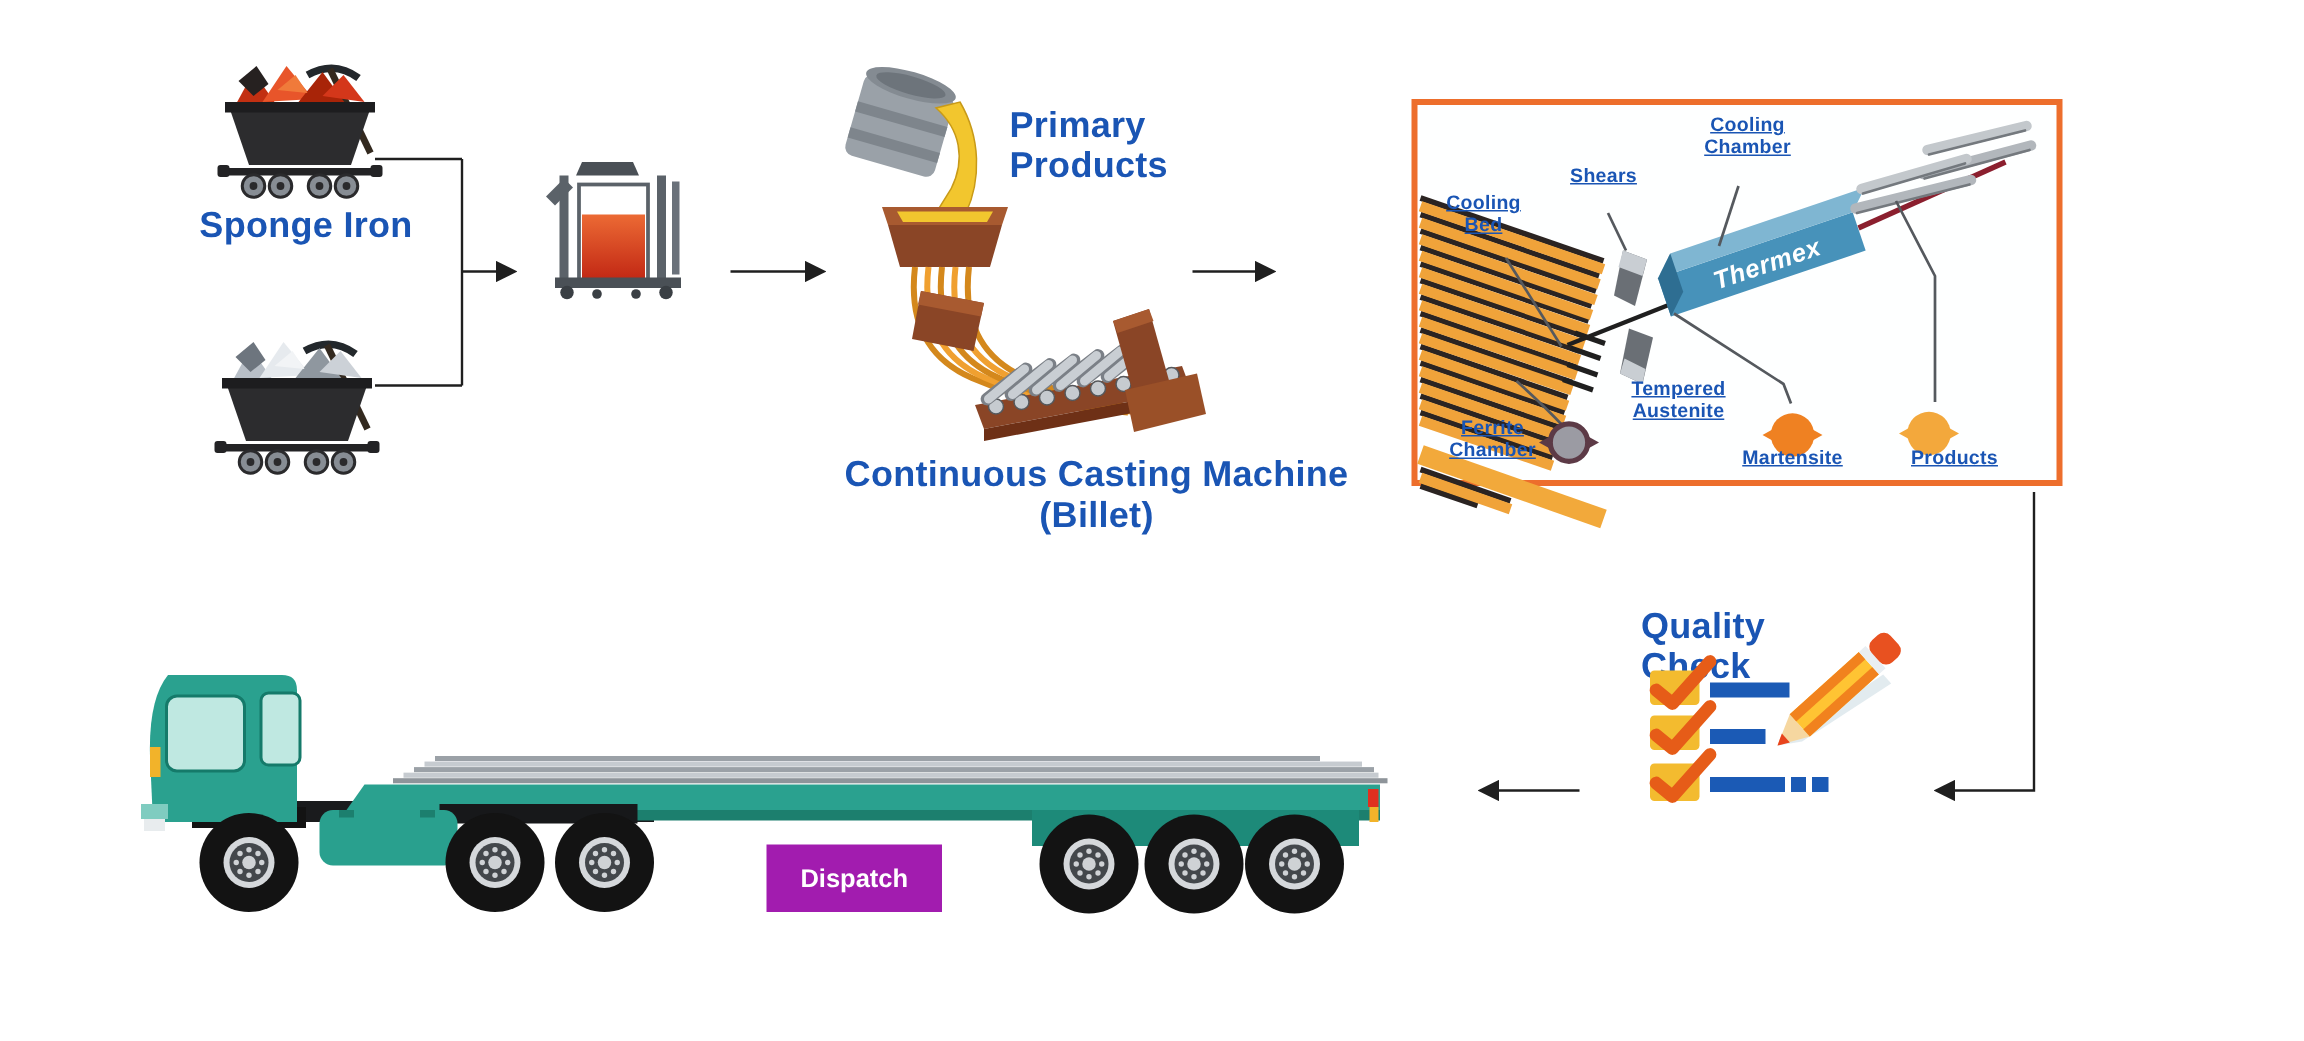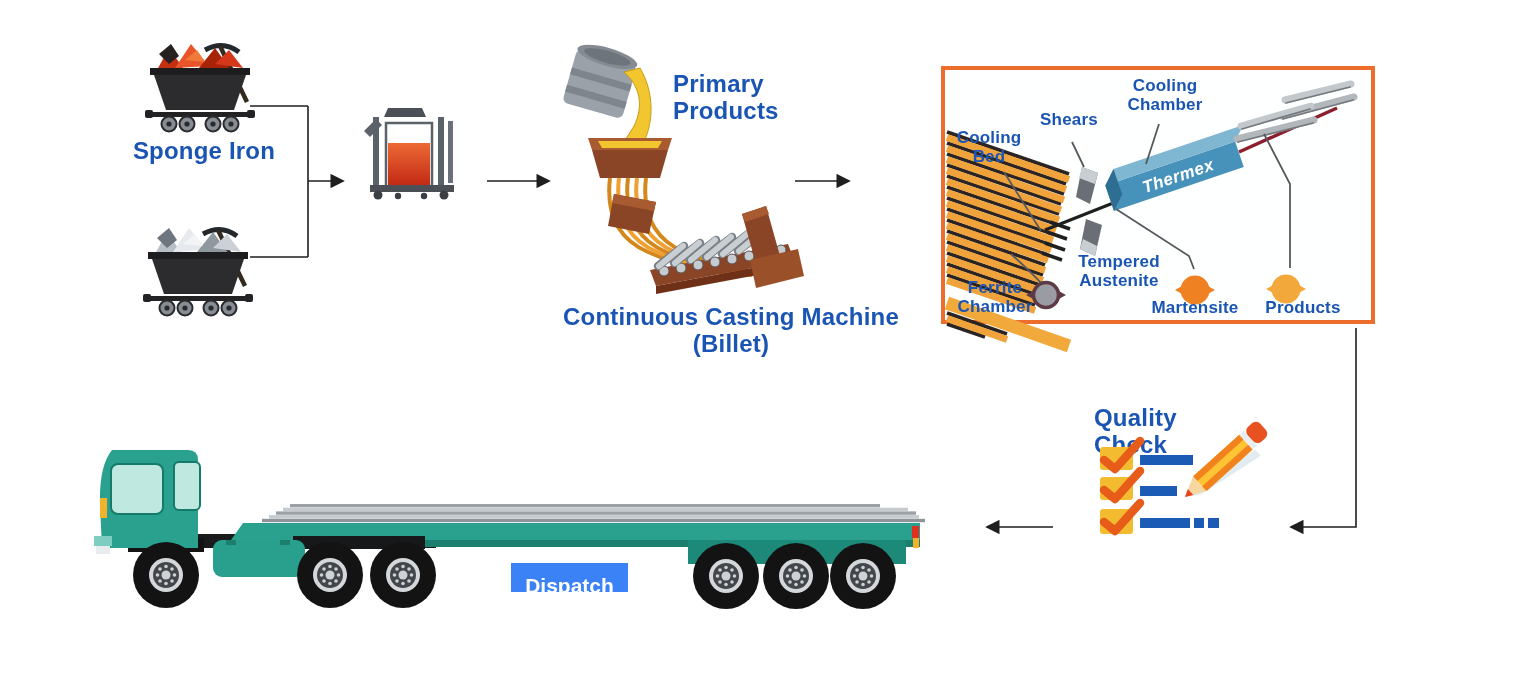--- a/index.html
+++ b/index.html
@@ -2,28 +2,28 @@
 <html><head>
 <meta charset="utf-8">
 <style>
   html,body{margin:0;padding:0;background:#ffffff;}
   #stage{position:relative;width:1536px;height:694px;background:#ffffff;overflow:hidden;
          font-family:"Liberation Sans",sans-serif;}
   #stage svg{position:absolute;overflow:visible;}
   .lbl{position:absolute;font-weight:700;color:#1a55b4;line-height:1.14;letter-spacing:.2px;}
   .lbl.center{text-align:center;}
   .f21{font-size:24px;}
-  .f17{font-size:17px;}
+  .f17{font-size:13px;text-decoration:underline;}
   #overlay{left:0;top:0;width:1536px;height:694px;pointer-events:none;}
   #coolbox{position:absolute;left:941px;top:66px;width:434px;height:258px;
            border:4px solid #ed6e2c;background:#feffff;box-sizing:border-box;}
   #coolbox .lbl{z-index:3;}
   #coolbox svg{left:0;top:0;width:426px;height:250px;}
-  #dispatch{position:absolute;left:511px;top:563px;width:117px;height:29px;background:#3b82f6;
-            color:#ffffff;font-weight:700;font-size:21px;text-align:center;line-height:45px;}
+  #dispatch{position:absolute;left:511px;top:563px;width:117px;height:45px;background:#a21caf;
+            color:#ffffff;font-weight:700;font-size:17px;text-align:center;line-height:45px;}
 </style>
 </head>
 <body>
 
 <div id="stage">
 
   <svg id="overlay" viewBox="0 0 1536 694">
     <defs>
       <marker id="ah" viewBox="0 0 10 10" refX="8" refY="5" markerWidth="9" markerHeight="9" orient="auto-start-reverse">
         <path d="M0,0 L10,5 L0,10 Z" fill="#1f1f1f"></path>

